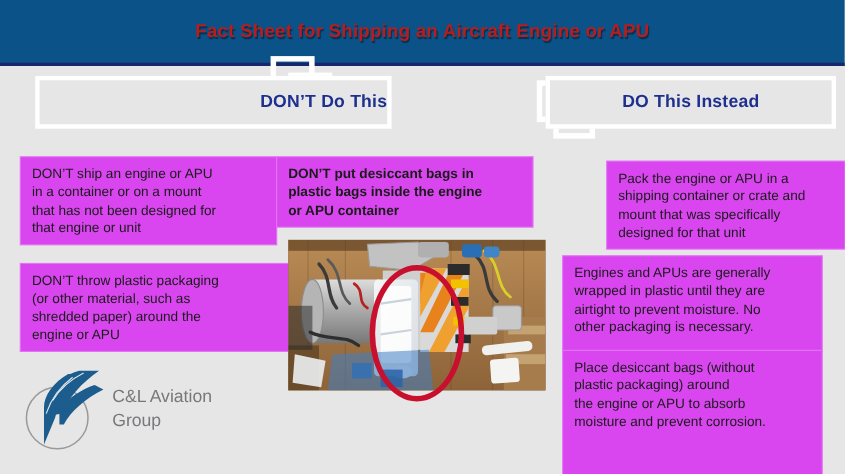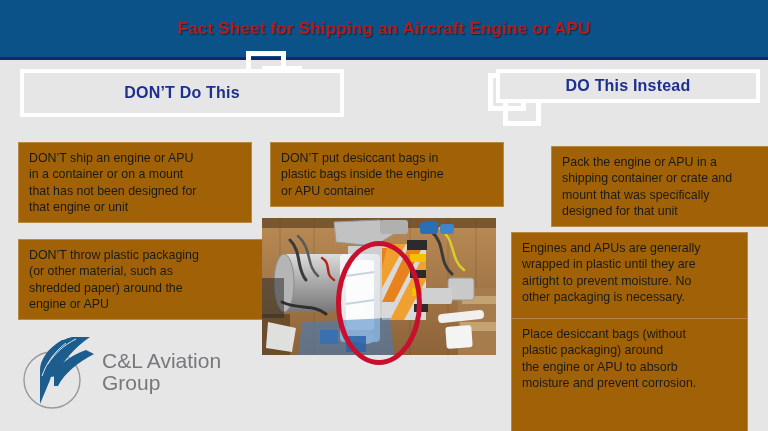--- a/index.html
+++ b/index.html
@@ -34,41 +34,41 @@
 
   
   .col-header{
     position:absolute;
     border:4px solid #ffffff;
     background:#e6e6e6;
     display:flex; align-items:center; justify-content:center;
     color:#1d2f8f; font-weight:bold; font-size:16px;
     letter-spacing:.2px;
   }
-  #header-dont{ left:20px; top:69px; width:324px; height:48px; }
-  #header-do{ left:496px; top:69px; width:264px; height:34px; }
+  #header-dont{ left:32px; top:69px; width:324px; height:48px;justify-content:flex-end; }
+  #header-do{ left:496px; top:69px; width:264px; height:48px; }
 
   
   .msg-box{
     position:absolute;
-    background:#a16207;
+    background:#d946ef;
     color:#1a1a1a;
     font-size:12.4px;
     line-height:16.4px;
     padding:7px 9px 7px 10px;
     white-space:pre-line;
     border:1px solid rgba(255,255,255,.25);
   }
 
   
   #dont-box-1{ left:18px;  top:142px; width:234px; height:81px; }
   #dont-box-2{ left:18px;  top:239px; width:249px; height:81px; }
 
   
-  #dont-box-3{ left:270px; top:142px; width:234px; height:65px; }
+  #dont-box-3{ left:251px; top:142px; width:234px; height:65px;font-weight:bold; }
 
   
   #do-box-1{ left:511px; top:146px; width:276px; height:81px;margin-left:40px; }
   #do-box-2{ left:511px; top:232px; width:237px; height:88px; }
   #do-box-3{ left:511px; top:318px; width:237px; height:116px; }
 
   
   #photo-wrap{
     position:absolute; left:262px; top:218px;
     width:234px; height:137px;
@@ -81,21 +81,21 @@
     border:5px solid #c8102e;
     border-radius:50%;
     background:transparent;
   }
 
   
   #logo-wrap{ position:absolute; left:20px; top:336px; width:230px; height:76px; }
   #logo-mark{ position:absolute; left:0; top:0; width:78px; height:76px; }
   #logo-text{
     position:absolute; left:82px; top:14px;
-    font-size:21px; line-height:22px; font-weight:normal;
+    font-size:16px; line-height:22px; font-weight:normal;
     color:#77787b; white-space:pre-line;
   }
 </style>
 </head>
 <body>
 
 <div id="header-bar"></div>
 <div id="header-title">Fact Sheet for Shipping an Aircraft Engine or APU</div>
 
 <div class="deco-sq" id="deco-left-a"></div>

